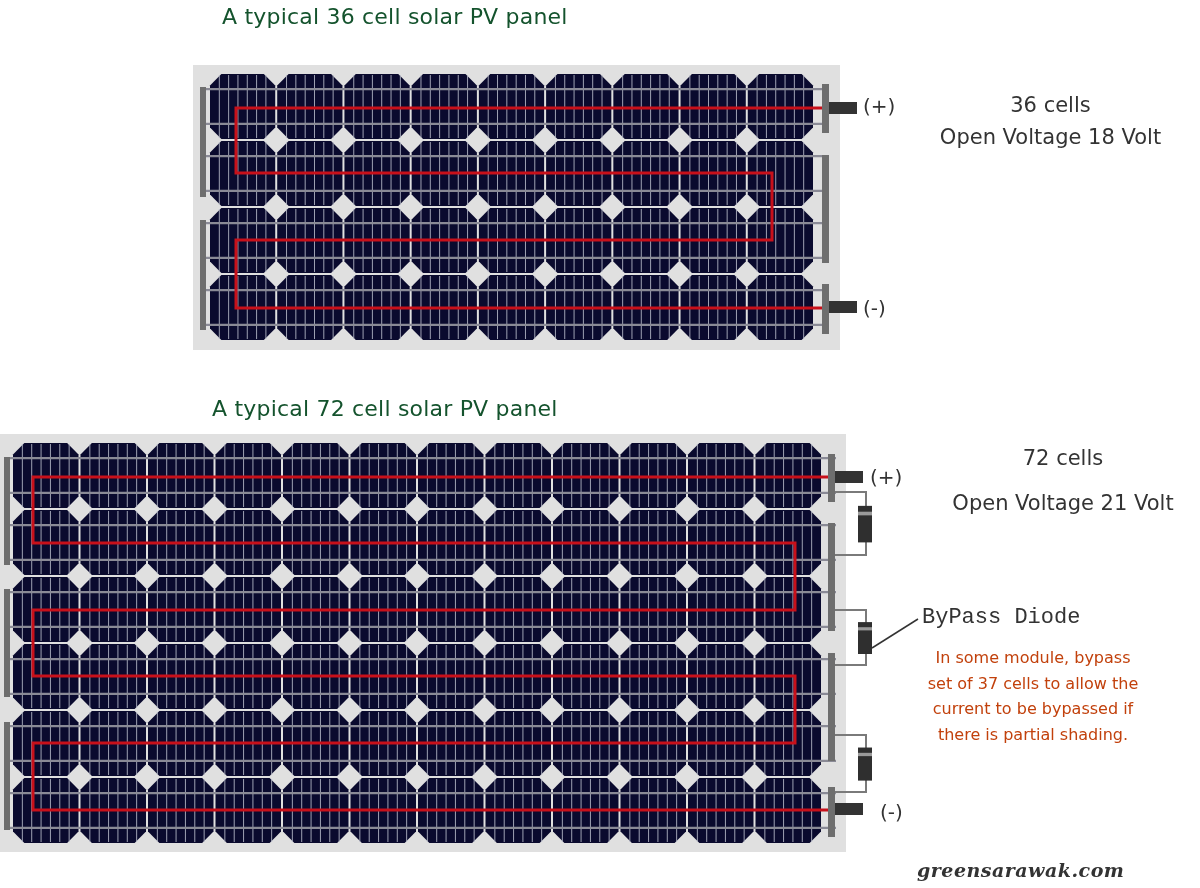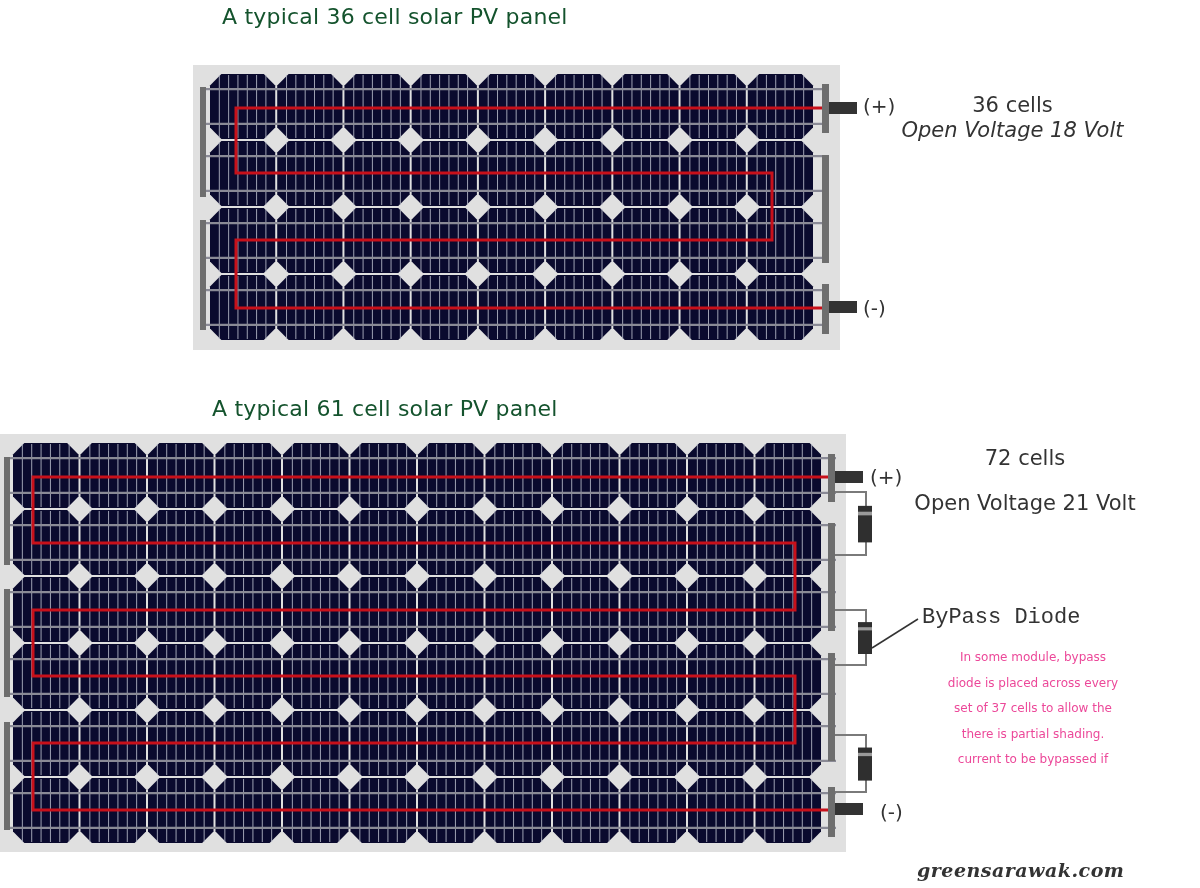--- a/index.html
+++ b/index.html
@@ -1,22 +1,22 @@
 <!DOCTYPE html>
 <html><head>
 <meta charset="utf-8">
 <style>
   html, body { margin: 0; padding: 0; background: #ffffff; }
   body { width: 1200px; height: 888px; position: relative; overflow: hidden;
          font-family: "DejaVu Sans", "Liberation Sans", sans-serif; color: #333333; }
   .title { position: absolute; font-size: 22px; color: #14532d; white-space: nowrap; letter-spacing: 0.2px; }
-  .label { position: absolute; font-size: 21px; color: #333333; white-space: nowrap; text-align: center; }
+  .label { position: absolute; font-size: 21px; color: #333333; white-space: nowrap; text-align: center; margin-left: 38px; }
   .term { position: absolute; font-size: 20px; color: #333333; white-space: nowrap; }
   .note-title { position: absolute; font-size: 22px; color: #333333; white-space: nowrap; font-family: Liberation Mono, monospace; }
-  .note { position: absolute; font-size: 12px; line-height: 25.5px; color: #ec4899; text-align: center; width: 270px; }
+  .note { position: absolute; font-size: 16px; line-height: 25.5px; color: #c2410c; text-align: center; width: 270px; }
   .watermark { position: absolute; font-family: "DejaVu Serif", serif; font-style: italic; font-weight: bold;
                font-size: 19px; color: #333333; letter-spacing: 0.5px; }
   svg#diagram { position: absolute; left: 0; top: 0; }
 </style>
 </head>
 <body>
 
 <svg id="diagram" width="1200" height="888" viewBox="0 0 1200 888" xmlns="http://www.w3.org/2000/svg">
   <g id="panel36-group">
       <rect x="193" y="65" width="647" height="285" fill="#e0e0e0"></rect>
@@ -833,30 +833,29 @@
       </g>
       <line x1="872" y1="648" x2="918" y2="619" stroke="#333333" stroke-width="1.5"></line>
       <polyline points="828,477 33,477 33,543 795,543 795,610 33,610 33,676 795,676 795,743 33,743 33,810 828,810" fill="none" stroke="#c8101a" stroke-width="3"></polyline>
     </g>
 </svg>
 
 <div class="title" style="left:222px; top:4px;">A typical 36 cell solar PV panel</div>
 <div class="term" style="left:863px; top:94px;">(+)</div>
 <div class="term" style="left:863px; top:296px;">(-)</div>
 <div class="label" style="left:880px; top:93px; width:265px;">36 cells</div>
-<div class="label" style="left:880px; top:118px; width:265px;font-style:italic;">Open Voltage 18 Volt</div>
+<div class="label" style="left:880px; top:125px; width:265px;">Open Voltage 18 Volt</div>
 
-<div class="title" style="left:212px; top:396px;">A typical 61 cell solar PV panel</div>
+<div class="title" style="left:212px; top:396px;">A typical 72 cell solar PV panel</div>
 <div class="term" style="left:870px; top:465px;">(+)</div>
 <div class="term" style="left:880px; top:800px;">(-)</div>
 <div class="label" style="left:890px; top:446px; width:270px;">72 cells</div>
 <div class="label" style="left:890px; top:491px; width:270px;">Open Voltage 21 Volt</div>
 
 <div class="note-title" style="left:922px; top:605px;">ByPass Diode</div>
 <div class="note" style="left:898px; top:645px;">
   <div>In some module, bypass</div>
-  <div>diode is placed across every</div>
   <div>set of 37 cells to allow the</div>
+  <div>current to be bypassed if</div>
   <div>there is partial shading.</div>
-  <div>current to be bypassed if</div>
 </div>
 
 <div class="watermark" style="left:917px; top:859px;">greensarawak.com</div>
 
 </body></html>

